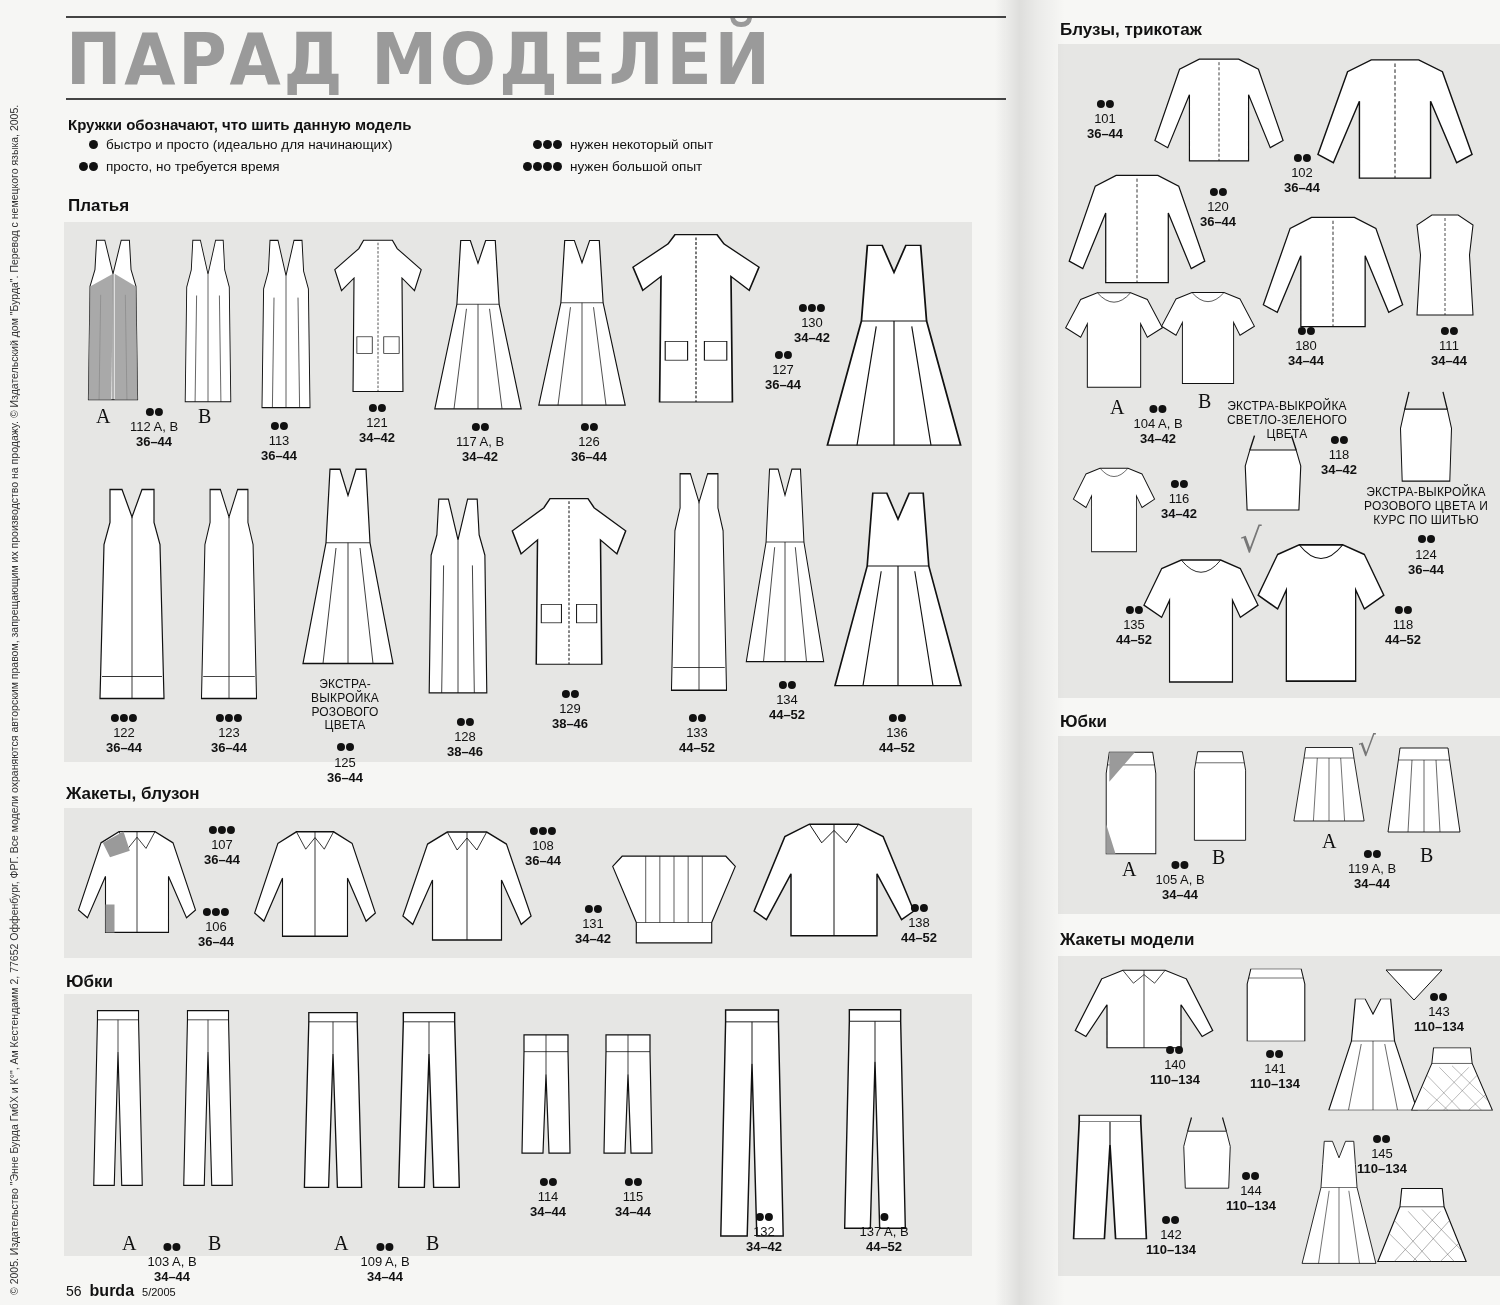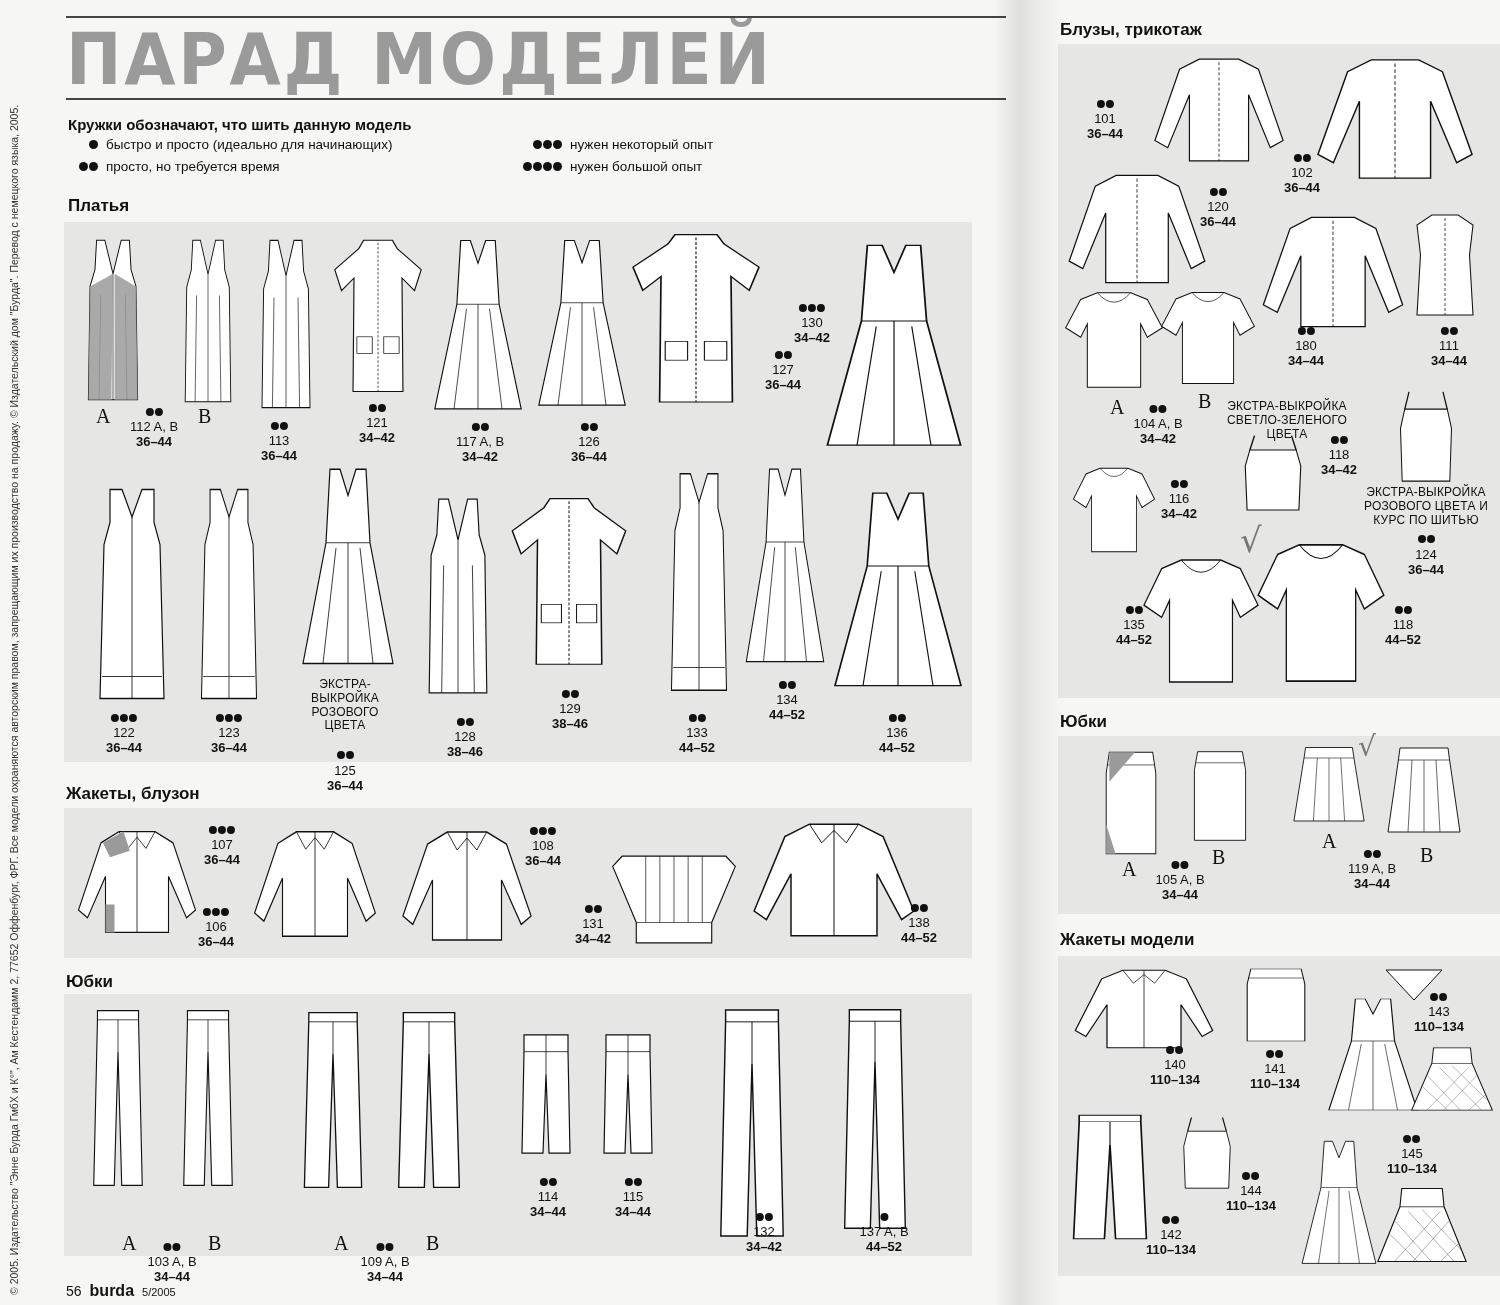--- a/index.html
+++ b/index.html
@@ -246,21 +246,21 @@
 <div class="label" style="left:124px;top:708px"><span class="dots">
       <i class="dot"></i>
       <i class="dot"></i>
       <i class="dot"></i>
     </span><span class="num">122</span><span class="size">36–44</span></div>
 <div class="label" style="left:229px;top:708px"><span class="dots">
       <i class="dot"></i>
       <i class="dot"></i>
       <i class="dot"></i>
     </span><span class="num">123</span><span class="size">36–44</span></div>
-<div class="label" style="left:345px;top:678px"><span class="note" style="white-space:normal;width:110px;margin-bottom:12px">ЭКСТРА-ВЫКРОЙКА РОЗОВОГО ЦВЕТА</span><span class="dots">
+<div class="label" style="left:345px;top:678px"><span class="note" style="white-space:normal;width:110px;margin-bottom:4px">ЭКСТРА-ВЫКРОЙКА РОЗОВОГО ЦВЕТА</span><span class="dots">
       <i class="dot"></i>
       <i class="dot"></i>
     </span><span class="num">125</span><span class="size">36–44</span></div>
 <div class="label" style="left:465px;top:712px"><span class="dots">
       <i class="dot"></i>
       <i class="dot"></i>
     </span><span class="num">128</span><span class="size">38–46</span></div>
 <div class="label" style="left:570px;top:684px"><span class="dots">
       <i class="dot"></i>
       <i class="dot"></i>
@@ -554,18 +554,18 @@
       <i class="dot"></i>
     </span><span class="num">143</span><span class="size">110–134</span></div>
 <div class="label" style="left:1171px;top:1210px"><span class="dots">
       <i class="dot"></i>
       <i class="dot"></i>
     </span><span class="num">142</span><span class="size">110–134</span></div>
 <div class="label" style="left:1251px;top:1166px"><span class="dots">
       <i class="dot"></i>
       <i class="dot"></i>
     </span><span class="num">144</span><span class="size">110–134</span></div>
-<div class="label" style="left:1412px;top:1129px"><span class="dots">
+<div class="label" style="left:1382px;top:1129px"><span class="dots">
       <i class="dot"></i>
       <i class="dot"></i>
     </span><span class="num">145</span><span class="size">110–134</span></div>
 
 <div class="gutter"></div>
 
 </body></html>

